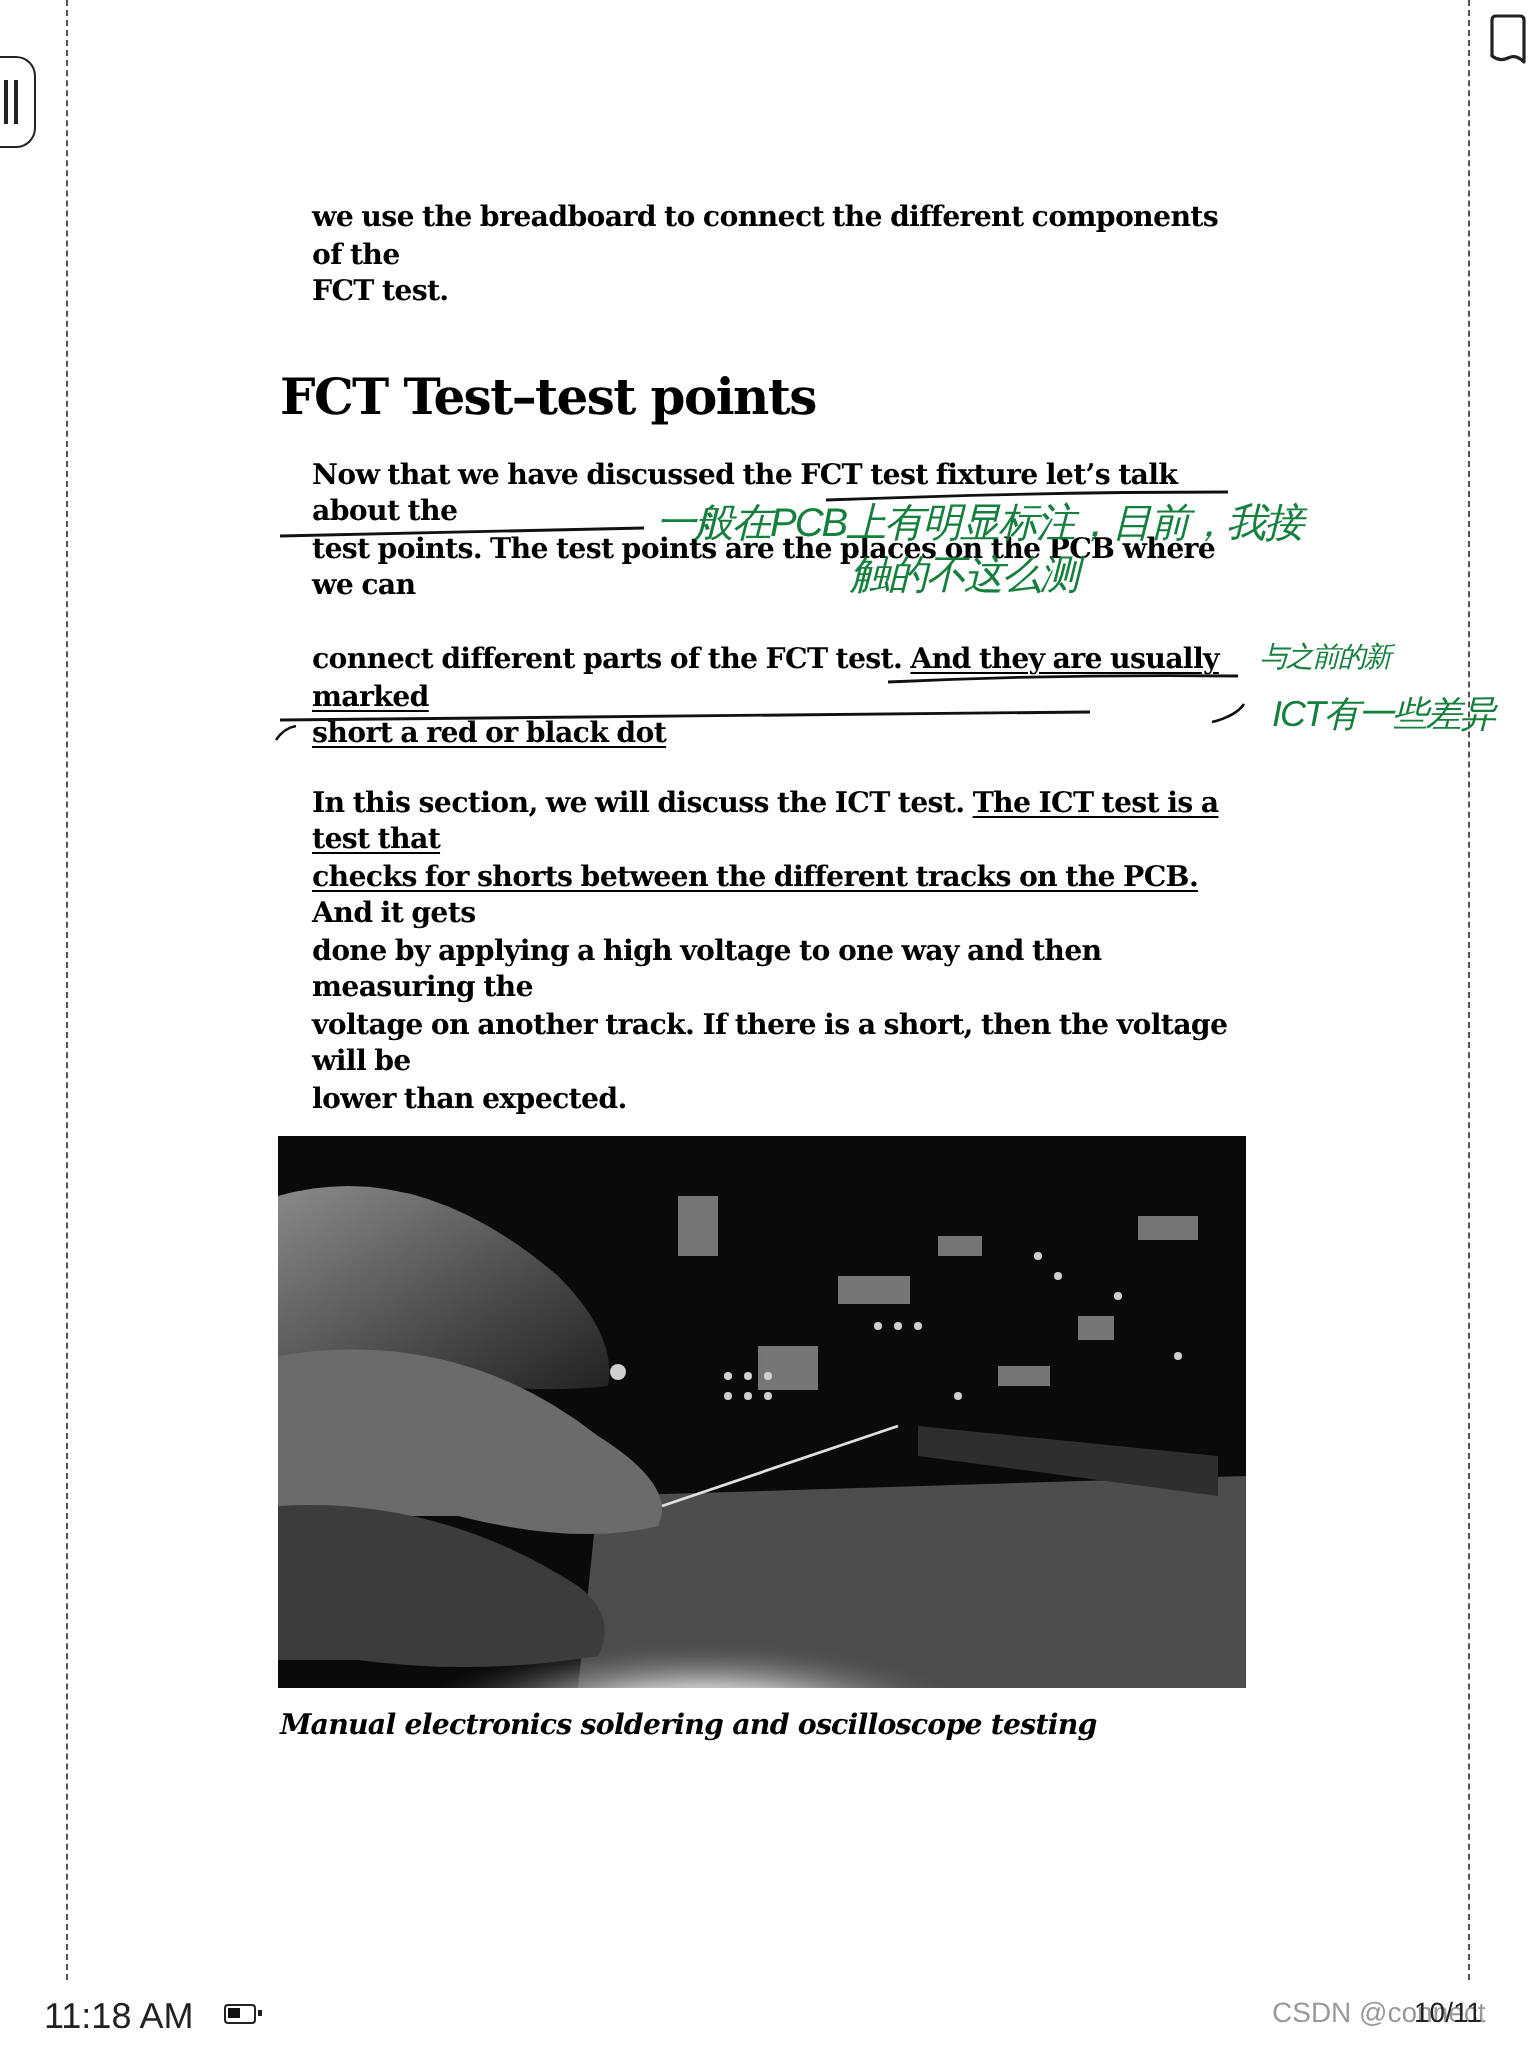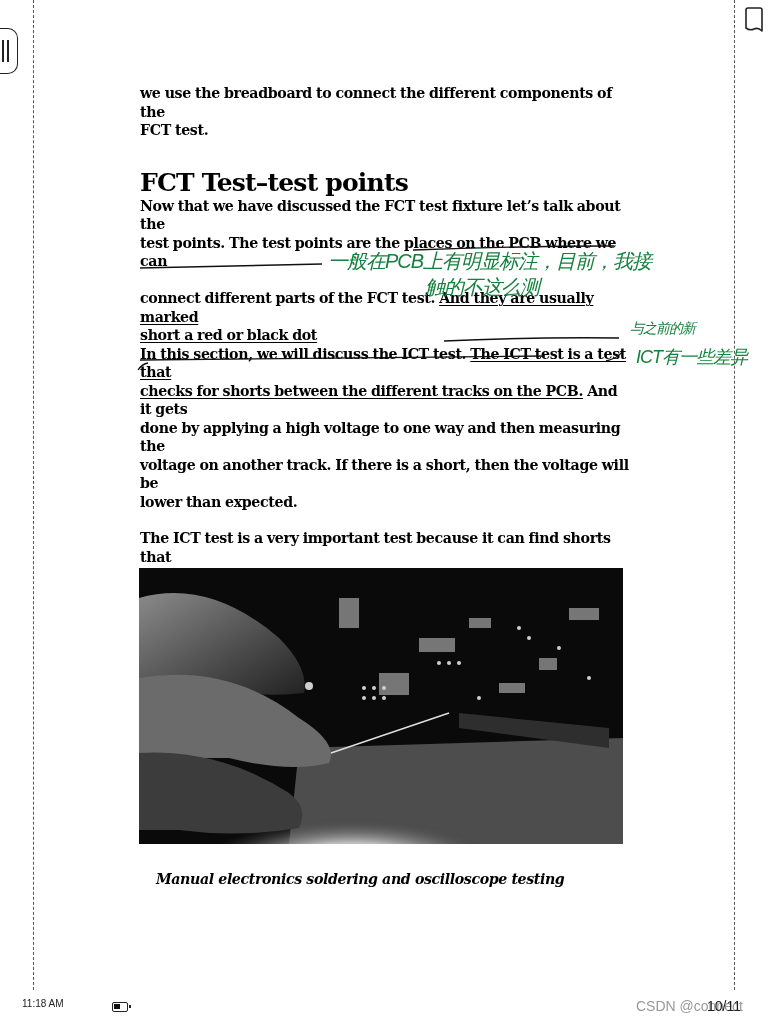--- a/index.html
+++ b/index.html
@@ -57,21 +57,21 @@
     .content {
       position: absolute;
       left: 140px;
       top: 84px;
       width: 490px;
     }
     .p {
       font-size: 14.2px;
       line-height: 18.5px;
       font-weight: bold;
-      margin: 0;
+      margin: 16px;
       letter-spacing: -0.35px;
       word-spacing: -0.5px;
     }
     .h2 {
       font-size: 25px;
       line-height: 28px;
       font-weight: bold;
       margin: 0;
       letter-spacing: -0.8px;
     }
@@ -85,21 +85,21 @@
     .u {
       text-decoration: underline;
       text-decoration-thickness: 1.3px;
       text-underline-offset: 2px;
     }
     .caption {
       font-size: 14.2px;
       font-weight: bold;
       font-style: italic;
       line-height: 18px;
-      margin: 16px;
+      margin: 0;
       letter-spacing: -0.4px;
     }
     .photo {
       position: absolute;
       left: 139px;
       top: 568px;
       width: 484px;
       height: 276px;
       overflow: hidden;
       background: #0b0b0b;
@@ -117,21 +117,21 @@
       position: absolute;
       left: 0; top: 0;
       width: 768px; height: 1024px;
       pointer-events: none;
     }
     .status-time {
       position: absolute;
       left: 22px;
       top: 998px;
       font-family: "Liberation Sans", sans-serif;
-      font-size: 10px;
+      font-size: 18px;
       color: #222;
     }
     .battery {
       position: absolute;
       left: 112px;
       top: 1002px;
       width: 16px;
       height: 10px;
       border: 1.5px solid #222;
       border-radius: 2px;

